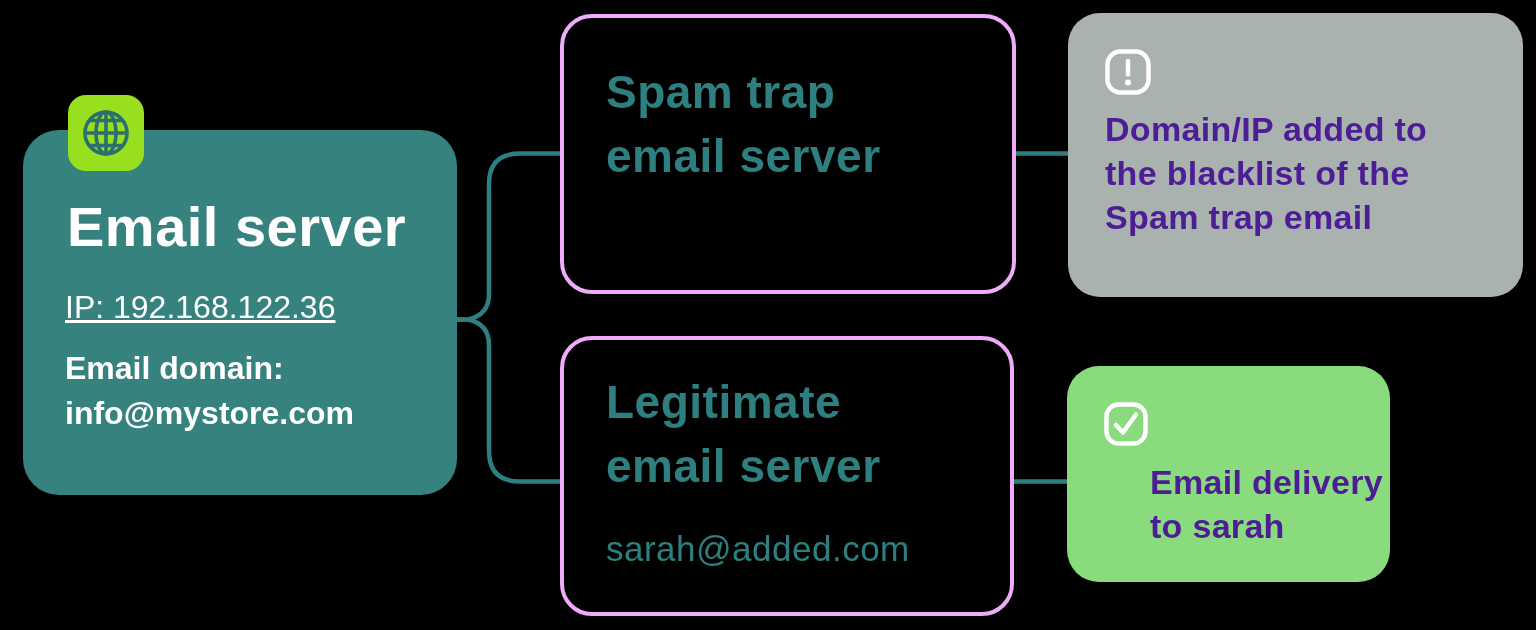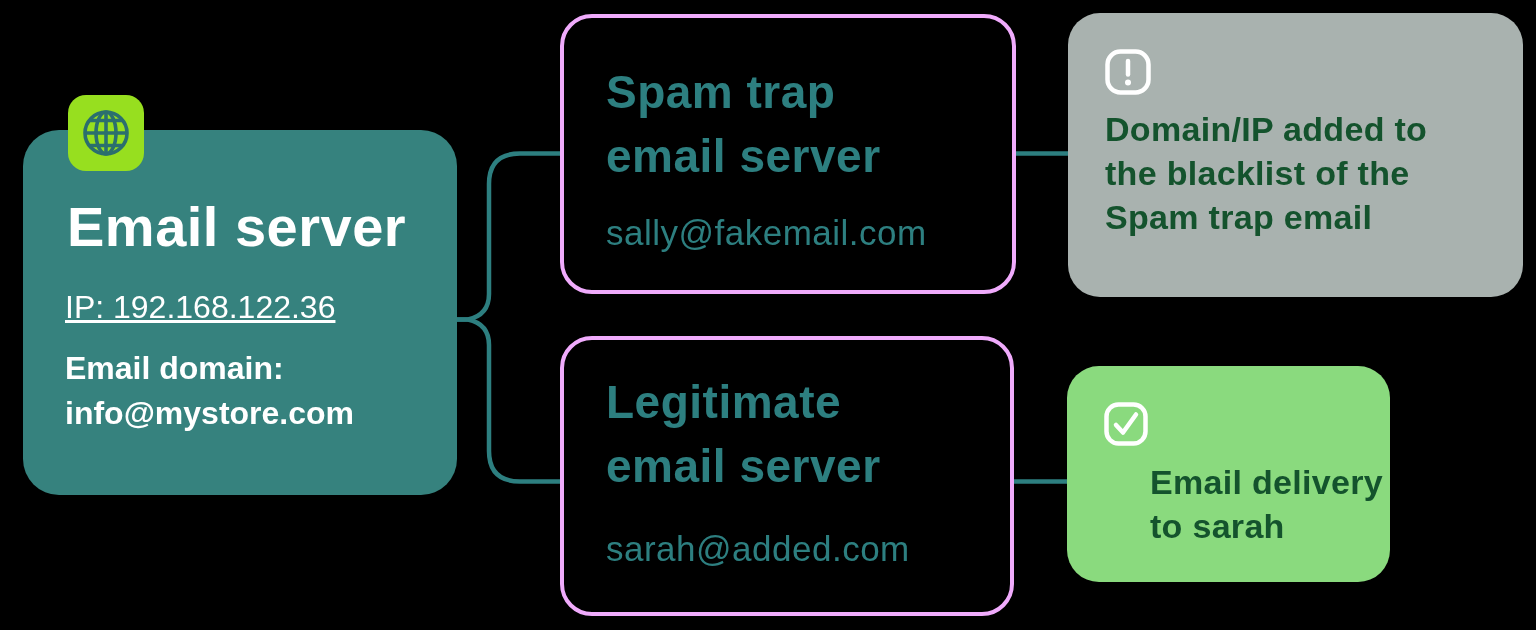--- a/index.html
+++ b/index.html
@@ -69,21 +69,21 @@
     background: #A9B2AF; border-radius: 32px;
   }
   .inbox-card {
     left: 1067px; top: 366px; width: 323px; height: 216px;
     background: #8ADA7E; border-radius: 32px;
   }
   .result-icon { position: absolute; left: 37px; top: 36px; }
   .result-text {
     position: absolute; left: 37px;
     font-size: 34px; font-weight: 800; letter-spacing: 0.3px;
-    color: #14532d; line-height: 44px;
+    color: #4c1d95; line-height: 44px;
   }
   .result-text span { display: block; white-space: nowrap; }
   .blacklist-card .result-text { top: 94px; }
   .inbox-card .result-text { top: 94px; margin-left: 46px; }
 
   
   .connectors {
     position: absolute; left: 0; top: 0; width: 1536px; height: 630px;
     pointer-events: none;
   }
@@ -119,21 +119,20 @@
       <span>Email domain:</span>
       <span>info@mystore.com</span>
     </div>
   </div>
 
   <div class="card outline-card spam-trap-card">
     <div class="mid-title">
       <span>Spam trap</span>
       <span>email server</span>
     </div>
-    <div class="mid-email">sally@fakemail.com</div>
   </div>
 
   <div class="card outline-card legitimate-card">
     <div class="mid-title">
       <span>Legitimate</span>
       <span>email server</span>
     </div>
     <div class="mid-email">sarah@added.com</div>
   </div>
 

